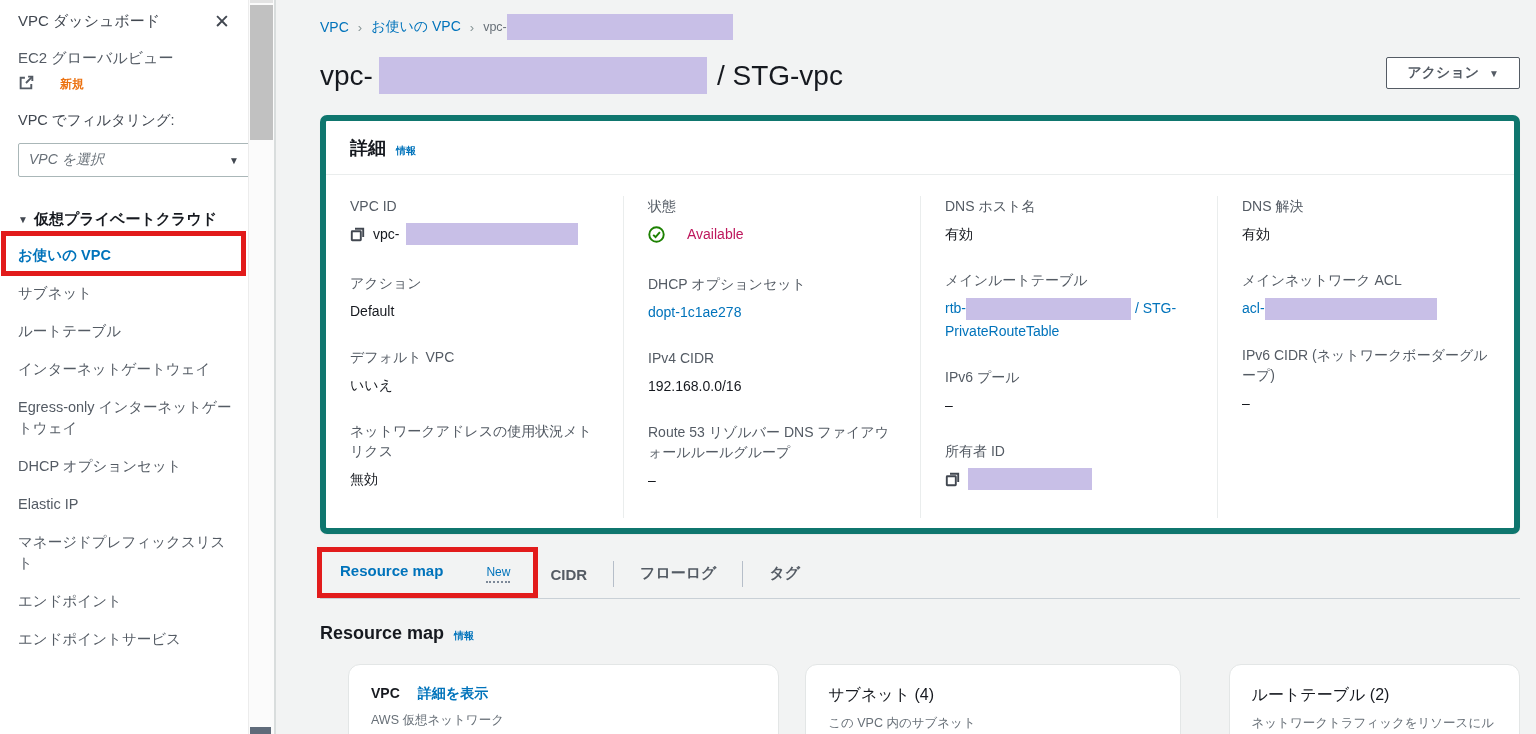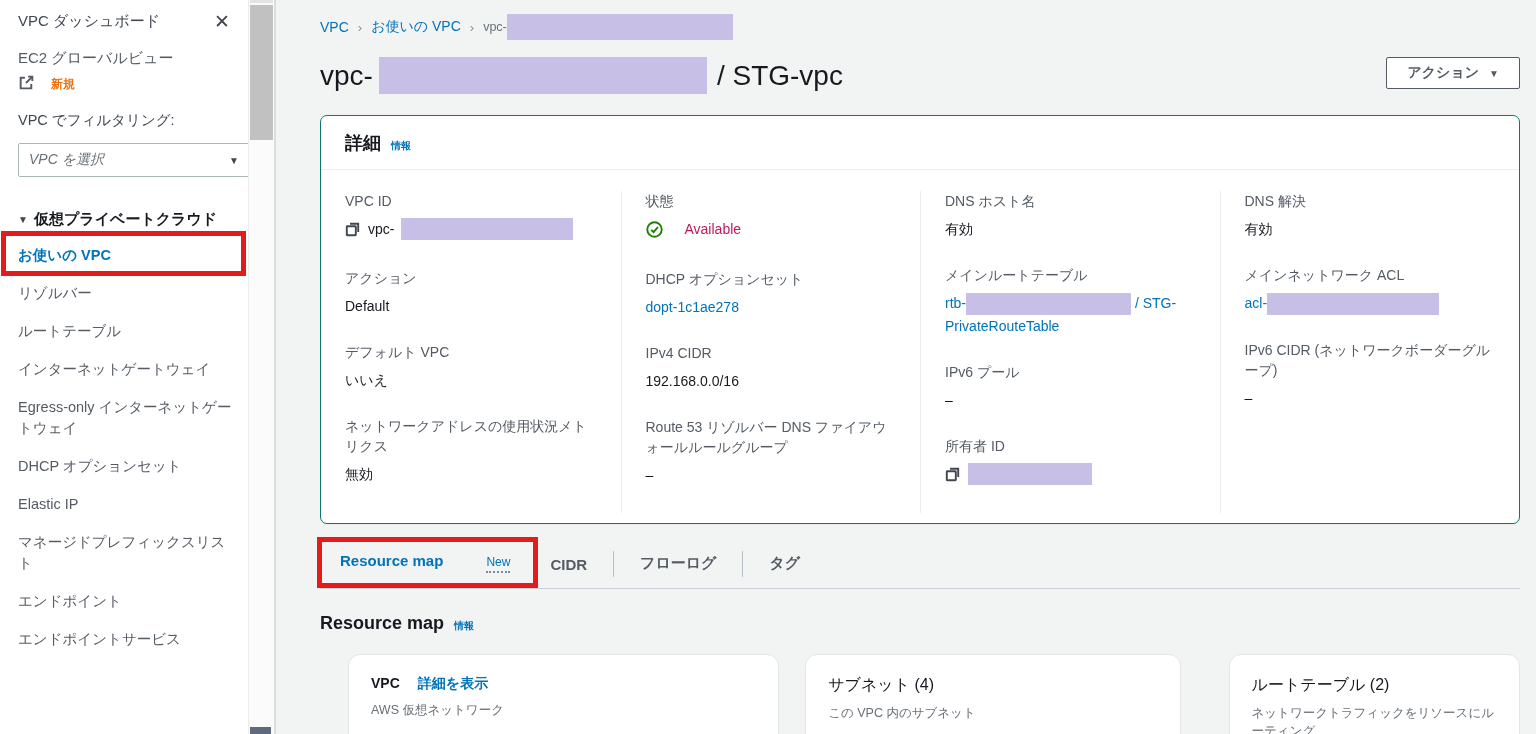--- a/index.html
+++ b/index.html
@@ -12,21 +12,21 @@
   .sb-gutter { position:absolute; left:248px; top:0; width:26px; height:734px; background:#fbfbfb; border-left:1px solid #ececec; }
   .sb-thumb { position:absolute; left:1px; top:5px; width:23px; height:135px; background:#c1c1c1; }
   .sb-top-btn { position:absolute; left:1px; top:0; width:23px; height:3px; background:#e3e3e3; }
   .sb-bottom-btn { position:absolute; left:1px; bottom:0; width:21px; height:7px; background:#5f6b7a; }
   .sb-border { position:absolute; left:274px; top:0; width:2px; height:734px; background:#d9dddd; }
 
   .sb-title-row { display:flex; justify-content:space-between; align-items:center; margin-bottom:18px; }
   .sb-title { font-size:15px; color:#414750; }
   .sb-close { font-size:19px; color:#414750; cursor:pointer; line-height:1; margin-right:4px; }
   .sb-global { font-size:15px; color:#545b64; margin-bottom:6px; }
-  .sb-global-icons { display:flex; align-items:center; gap:16px; margin-bottom:16px; }
+  .sb-global-icons { display:flex; align-items:center; gap:25px; margin-bottom:16px; }
   .badge-new { color:#ec7211; font-size:12px; font-weight:bold; }
   .sb-filter-label { font-size:14.5px; color:#414750; margin-bottom:13px; }
   .sb-select { width:232px; height:34px; background:#fff; border:1px solid #aab7b8; border-radius:2px; display:flex; align-items:center; justify-content:space-between; padding:0 10px; margin-bottom:30px; cursor:pointer; }
   .sb-select-value { font-style:italic; font-size:14px; color:#687078; }
   .sb-caret { font-size:10px; color:#414750; }
   .sb-section { font-size:15px; font-weight:bold; color:#16191f; line-height:24px; margin-bottom:14px; position:relative; padding-left:16px; }
   .sb-section .tri { position:absolute; left:0; top:1px; font-size:10px; color:#414750; }
   .nav-item { font-size:14.5px; color:#545b64; line-height:21px; margin-bottom:17px; cursor:pointer; position:relative; }
   .nav-item.active { color:#0073bb; font-weight:bold; }
   .annotation { position:absolute; border:5px solid #e21b1b; pointer-events:none; z-index:5; }
@@ -43,21 +43,21 @@
   .redaction { display:inline-block; background:#c8bfe7; vertical-align:middle; }
 
   .title-row { display:flex; justify-content:space-between; align-items:flex-start; margin-bottom:21px; }
   .page-title { font-size:28px; font-weight:400; color:#16191f; display:flex; align-items:center; }
   .page-title .redaction { width:328px; height:37px; margin-left:6px; }
   .title-suffix { margin-left:10px; }
   .btn-actions { background:#fff; border:1px solid #545b64; border-radius:2px; color:#545b64; font-weight:bold; font-size:14px; padding:6px 20px; cursor:pointer; display:flex; align-items:center; gap:10px; }
   .btn-actions .caret { font-size:10px; }
 
   
-  .card { background:#fff; border:1px solid #0f766e; border-radius:7px; box-shadow:0 1px 1px rgba(0,0,0,0.04); }
+  .card { background:#fff; border:6px solid #0f766e; border-radius:7px; box-shadow:0 1px 1px rgba(0,0,0,0.04); }
   .details-card { width:1200px; }
   .card-header { padding:15px 24px 14px; border-bottom:1px solid #eaeded; display:flex; align-items:baseline; gap:10px; }
   .card-title { font-size:18px; font-weight:bold; color:#16191f; }
   .info-link { font-size:10px; font-weight:bold; color:#0073bb; cursor:pointer; }
   .details-grid { display:grid; grid-template-columns:repeat(4,1fr); padding:21px 0 10px; }
   .details-col { padding:0 22px 0 24px; }
   .details-col + .details-col { border-left:1px solid #eaeded; }
   .def-item { margin-bottom:25px; }
   .def-label { font-size:14px; color:#545b64; line-height:20px; margin-bottom:7px; }
   .def-value { font-size:14px; color:#16191f; line-height:22px; }
@@ -113,21 +113,21 @@
     <div class="sb-select">
       <span class="sb-select-value">VPC を選択</span>
       <span class="sb-caret">▼</span>
     </div>
     <div class="sb-section">
       <span class="tri">▼</span>
       <span>仮想プライベートクラウド</span>
     </div>
     <div id="nav-list">
         <div class="nav-item active">お使いの VPC<span class="annotation a-sidebar"></span></div>
-        <div class="nav-item">リゾルバー</div>
+        <div class="nav-item">サブネット</div>
         <div class="nav-item">ルートテーブル</div>
         <div class="nav-item">インターネットゲートウェイ</div>
         <div class="nav-item">Egress-only インターネットゲートウェイ</div>
         <div class="nav-item">DHCP オプションセット</div>
         <div class="nav-item">Elastic IP</div>
         <div class="nav-item">マネージドプレフィックスリスト</div>
         <div class="nav-item">エンドポイント</div>
         <div class="nav-item">エンドポイントサービス</div>
       </div>
   </nav>

